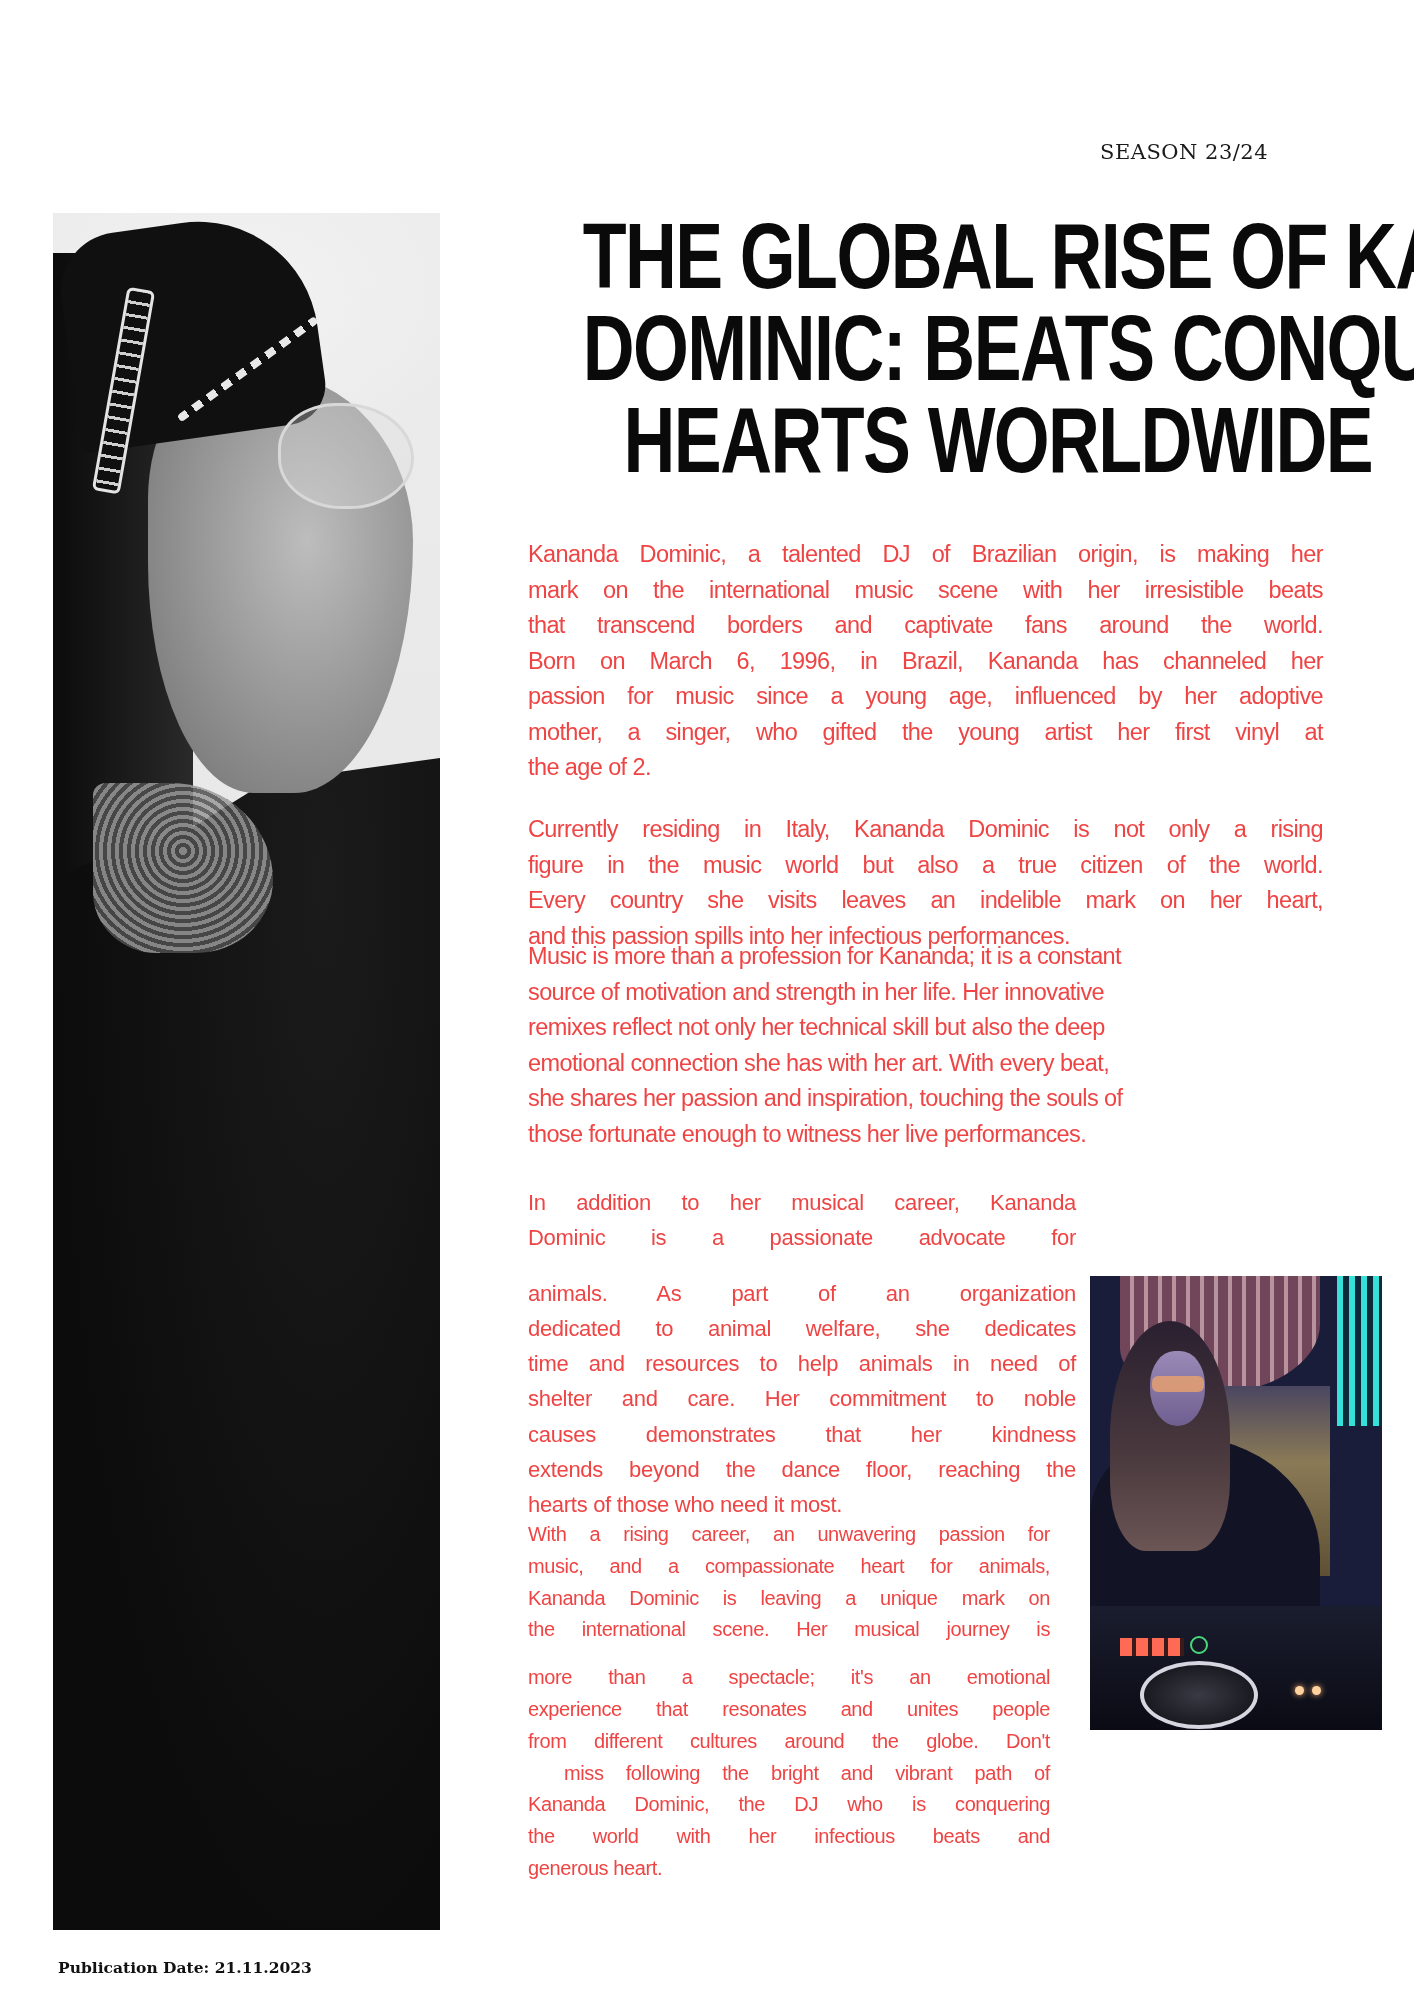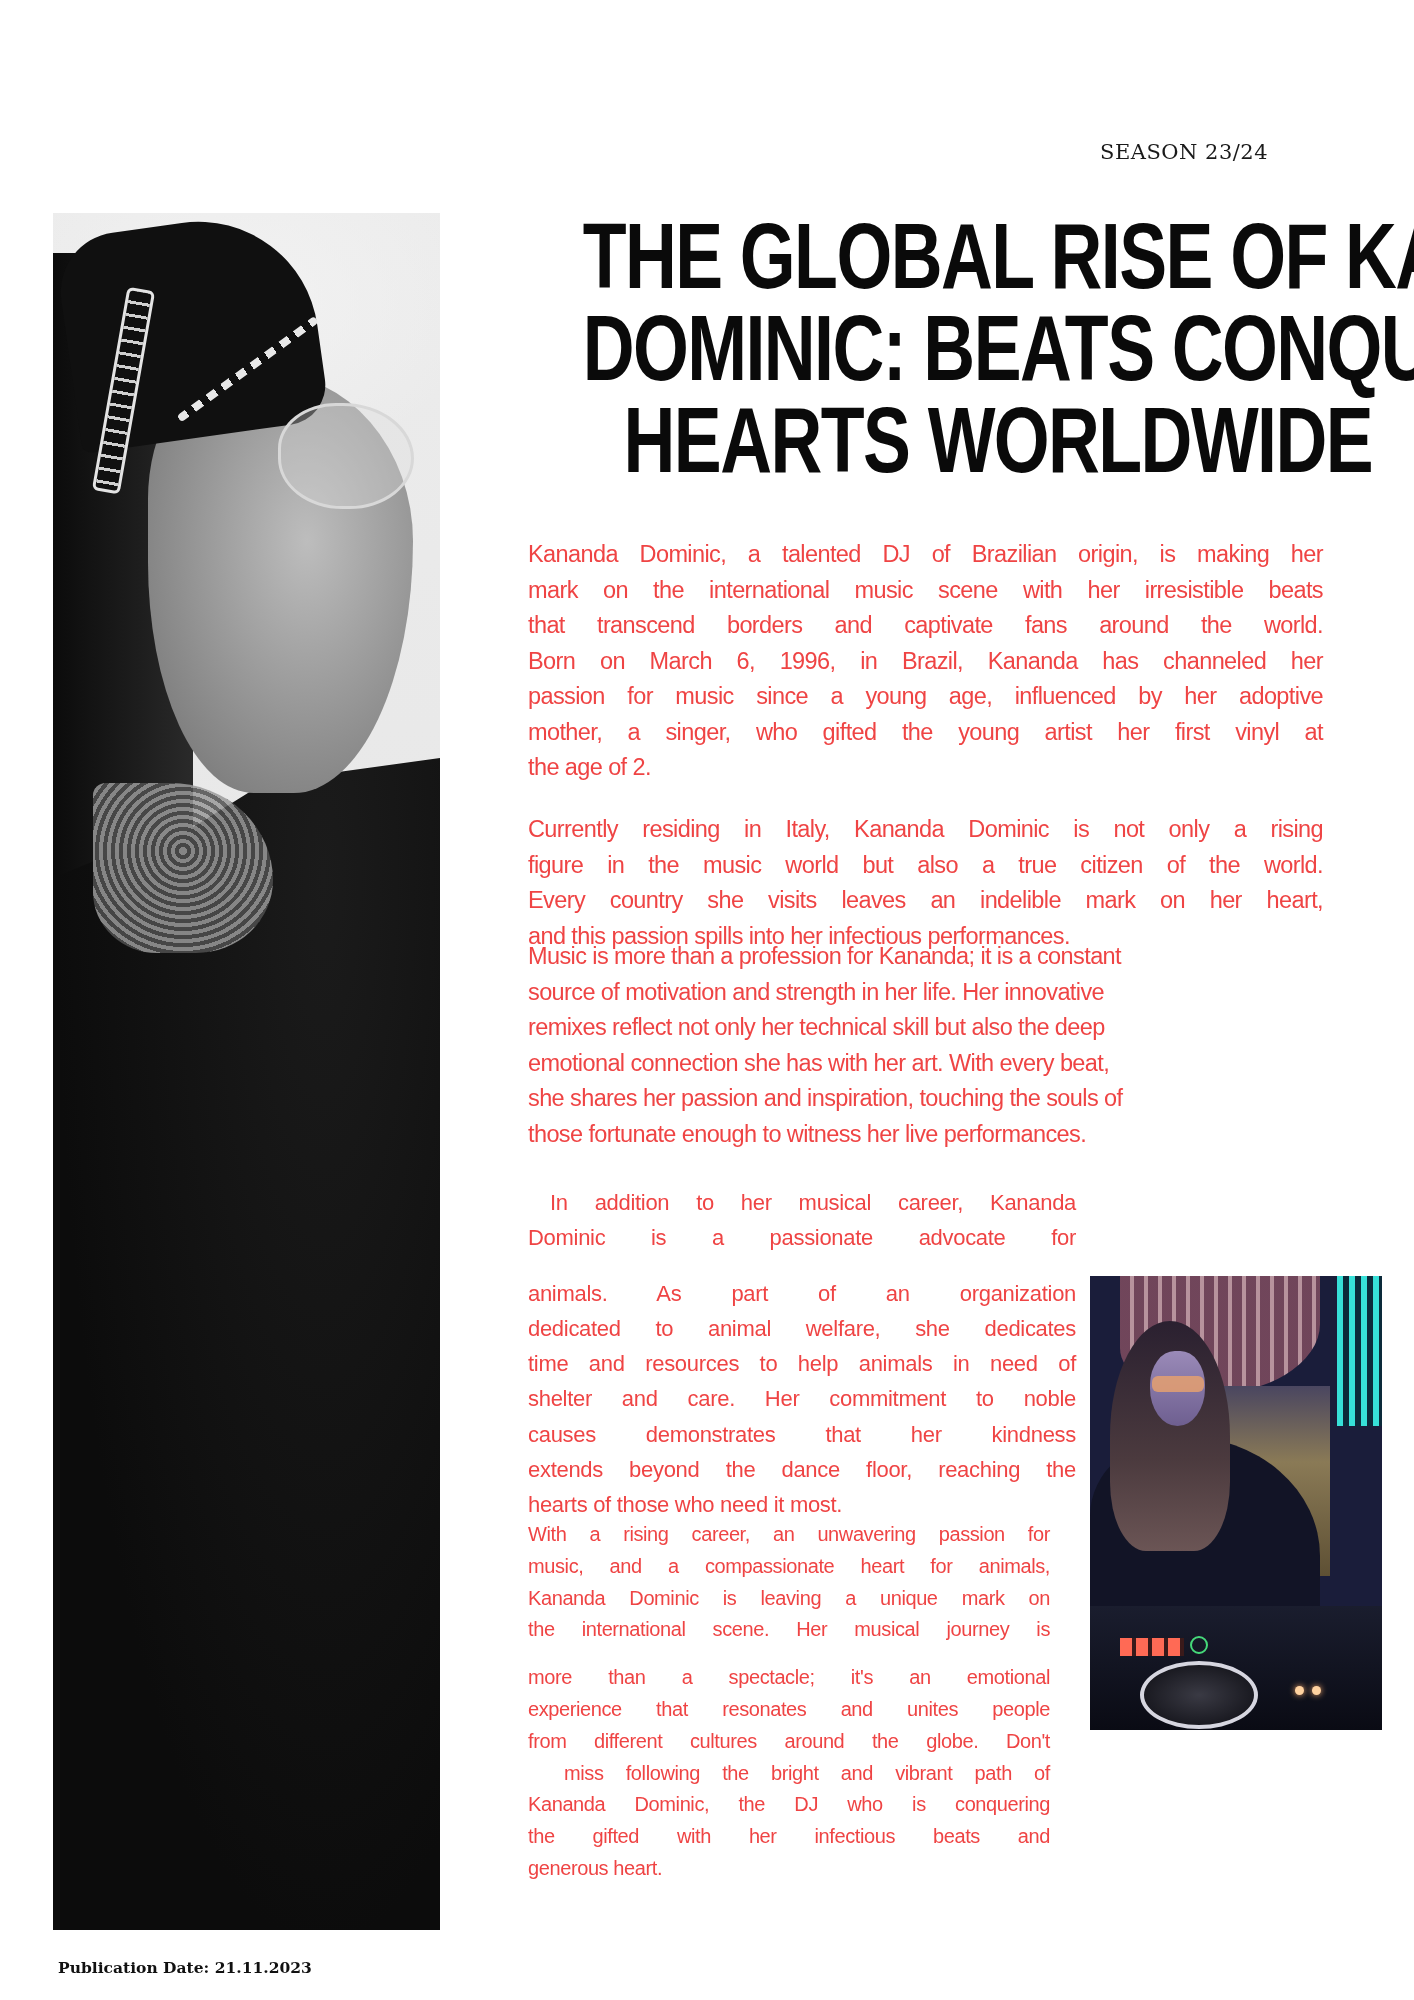--- a/index.html
+++ b/index.html
@@ -202,21 +202,21 @@
 <div class="abs para p3">
   <span>Music is more than a profession for Kananda; it is a constant</span>
   <span>source of motivation and strength in her life. Her innovative</span>
   <span>remixes reflect not only her technical skill but also the deep</span>
   <span>emotional connection she has with her art. With every beat,</span>
   <span>she shares her passion and inspiration, touching the souls of</span>
   <span>those fortunate enough to witness her live performances.</span>
 </div>
 
 <div class="abs para p4">
-  <span style="text-align-last: justify; margin-left: 22px;">In addition to her musical career, Kananda</span>
+  <span style="text-align-last: justify;">In addition to her musical career, Kananda</span>
   <span style="text-align-last: justify;">Dominic is a passionate advocate for</span>
   <span style="text-align-last: justify; margin-top: 20px;">animals. As part of an organization</span>
   <span style="text-align-last: justify;">dedicated to animal welfare, she dedicates</span>
   <span style="text-align-last: justify;">time and resources to help animals in need of</span>
   <span style="text-align-last: justify;">shelter and care. Her commitment to noble</span>
   <span style="text-align-last: justify;">causes demonstrates that her kindness</span>
   <span style="text-align-last: justify;">extends beyond the dance floor, reaching the</span>
   <span>hearts of those who need it most.</span>
 </div>
 
@@ -239,17 +239,17 @@
 <div class="abs para p5">
   <span style="text-align-last: justify;">With a rising career, an unwavering passion for</span>
   <span style="text-align-last: justify;">music, and a compassionate heart for animals,</span>
   <span style="text-align-last: justify;">Kananda Dominic is leaving a unique mark on</span>
   <span style="text-align-last: justify;">the international scene. Her musical journey is</span>
   <span style="text-align-last: justify; margin-top: 16px;">more than a spectacle; it's an emotional</span>
   <span style="text-align-last: justify;">experience that resonates and unites people</span>
   <span style="text-align-last: justify;">from different cultures around the globe. Don't</span>
   <span style="text-align-last: justify; margin-left: 36px;">miss following the bright and vibrant path of</span>
   <span style="text-align-last: justify;">Kananda Dominic, the DJ who is conquering</span>
-  <span style="text-align-last: justify;">the gifted with her infectious beats and</span>
+  <span style="text-align-last: justify;">the world with her infectious beats and</span>
   <span>generous heart.</span>
 </div>
 
 <div class="abs pub-date">Publication Date: 21.11.2023</div>
 
 </body></html>

